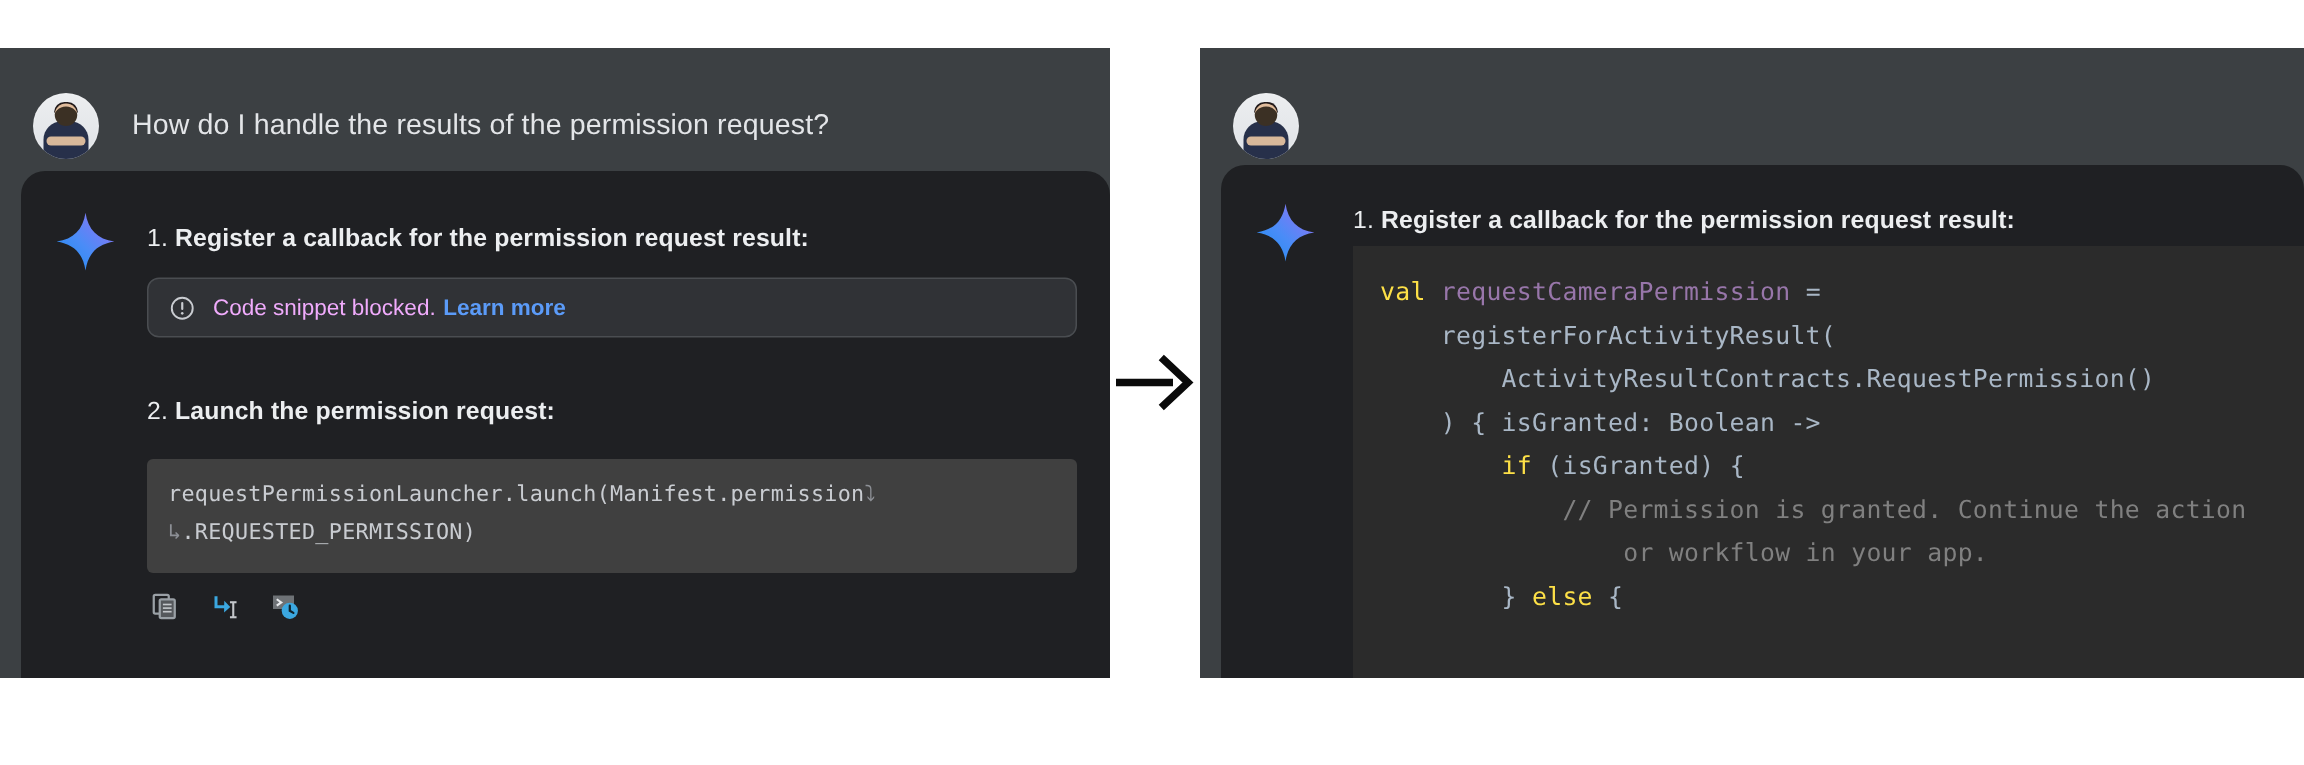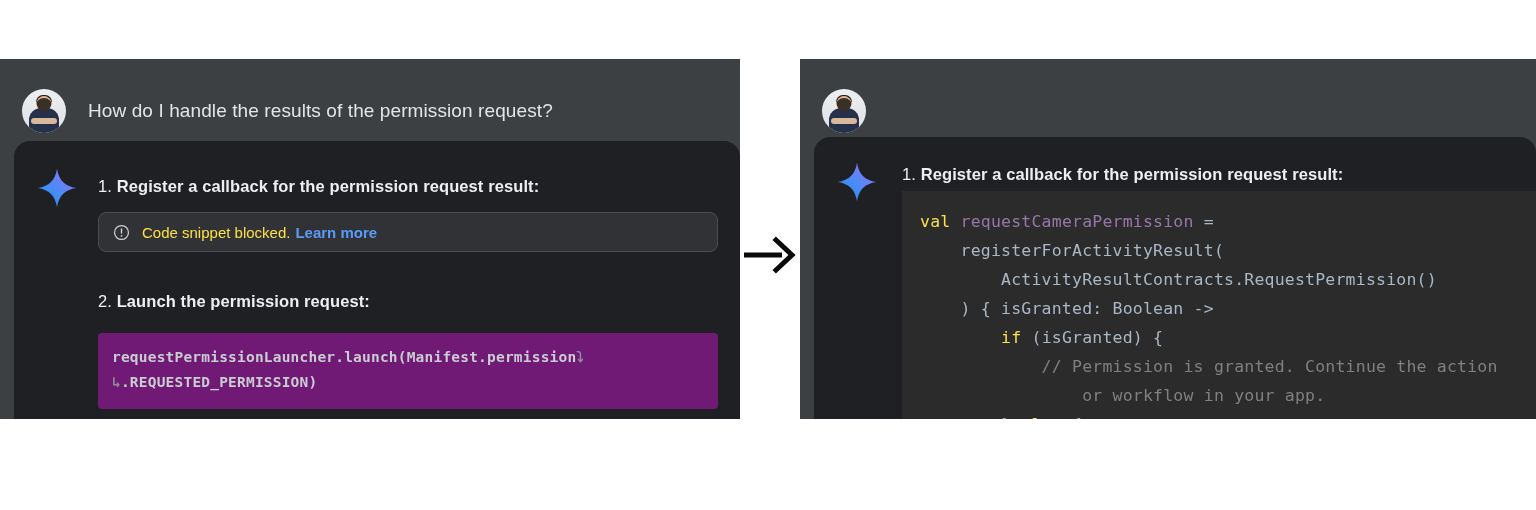--- a/index.html
+++ b/index.html
@@ -18,22 +18,22 @@
 
   .stage {
     position: absolute;
     inset: 0;
     background: #ffffff;
   }
 
   
   .panel {
     position: absolute;
-    top: 59px;
-    height: 360px;
+    top: 32px;
+    height: 420px;
     background: #3c4043;
     overflow: hidden;
   }
   .panel-left  { left: 0px;   width: 740px; }
   .panel-right { left: 800px; width: 736px; }
 
   
   .panel-gutter {
     position: absolute;
     top: 0;
@@ -173,44 +173,43 @@
     padding: 0 14px;
     box-sizing: border-box;
   }
   .warn-icon {
     width: 17px;
     height: 17px;
     flex: 0 0 auto;
     margin-right: 12px;
   }
   .blocked-text {
-    color: #fde047;
+    color: #f0abfc;
     font-size: 15px;
   }
   .learn-more {
     color: #5b9bf8;
     font-size: 15px;
     margin-left: 5px;
     cursor: pointer;
     font-weight: bold;
   }
 
   
   .code-block {
     margin-top: 22px;
-    background: #701a75;
+    background: #404040;
     border-radius: 4px;
     padding: 12px 14px 14px 14px;
     font-family: "DejaVu Sans Mono", monospace;
     font-size: 14.5px;
     line-height: 25px;
     color: #c9ccd1;
     white-space: pre;
     letter-spacing: 0.2px;
-    font-weight: bold;
   }
   .wrap-mark { color: #8d9096; }
 
   
   .code-actions {
     margin-top: 12px;
     display: flex;
     align-items: center;
     gap: 20px;
     padding-left: 2px;

